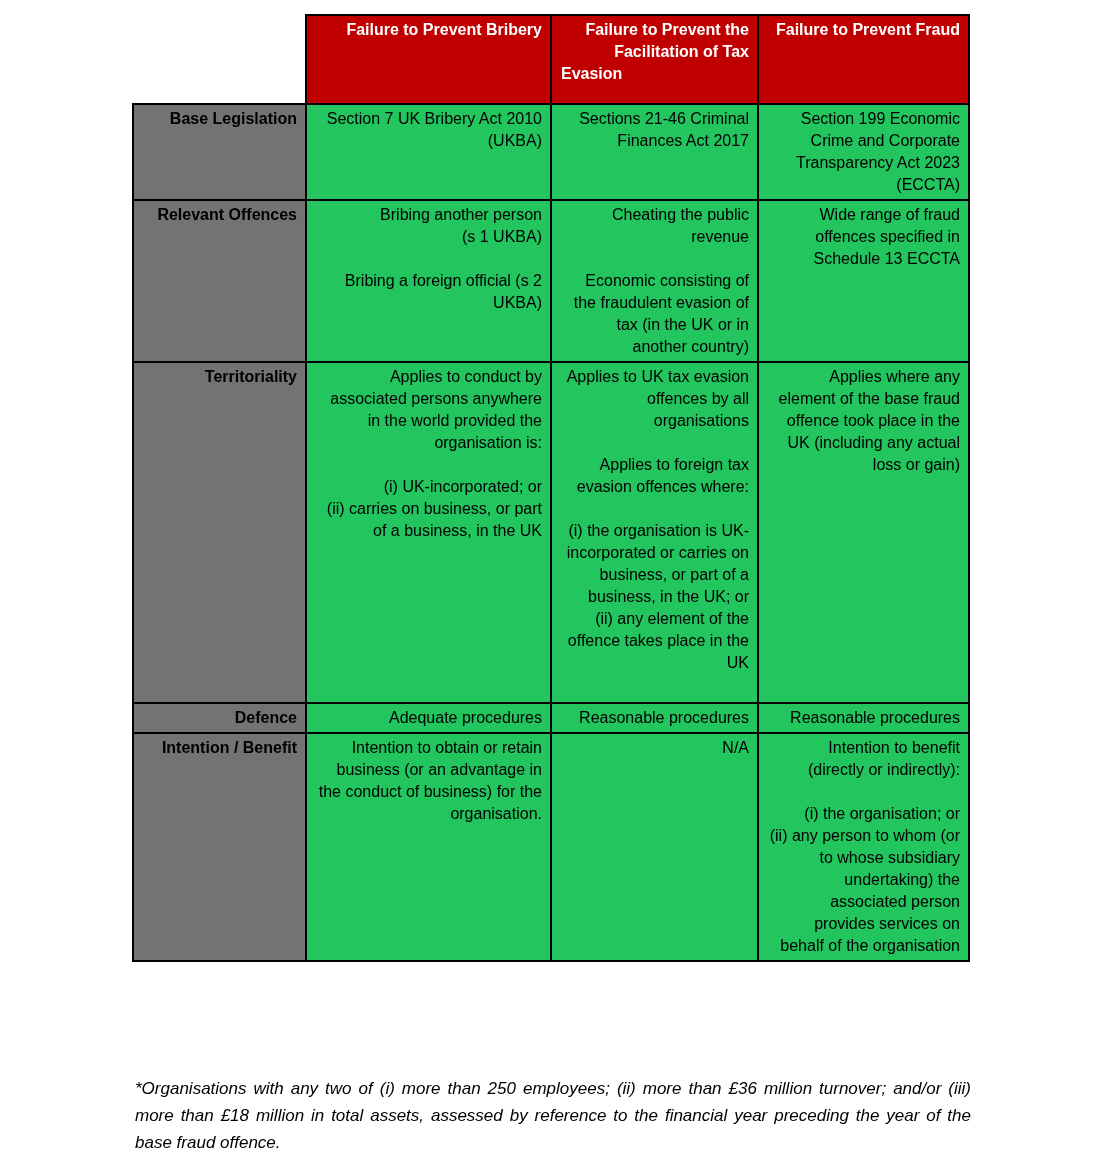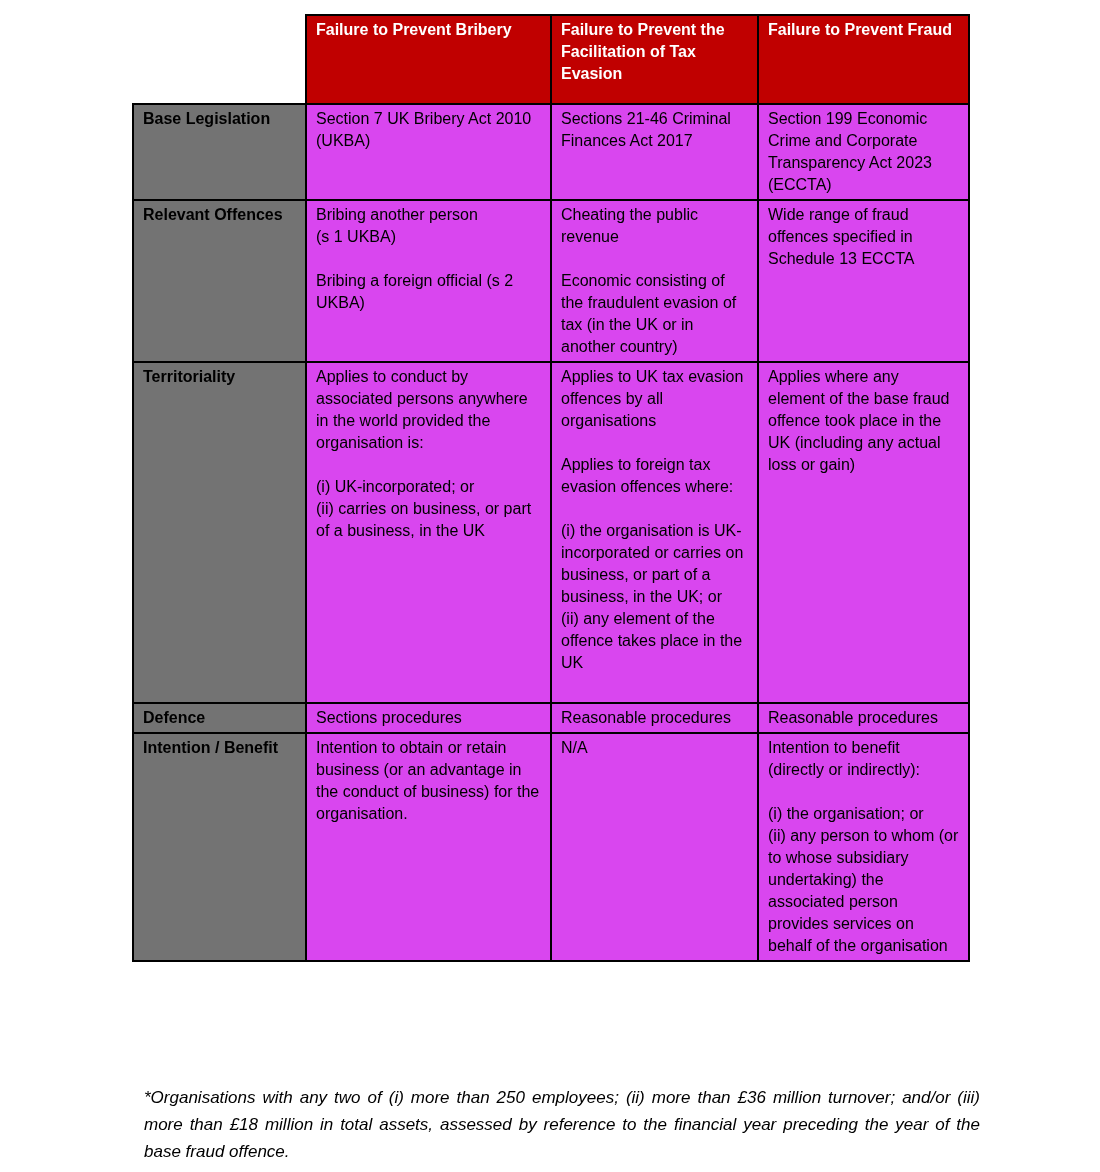--- a/index.html
+++ b/index.html
@@ -19,21 +19,21 @@
   table.cmp {
     position: absolute;
     left: 132px;
     top: 14px;
     width: 836px;
     border-collapse: collapse;
     table-layout: fixed;
   }
   table.cmp th, table.cmp td {
     vertical-align: top;
-    text-align: left;
+    text-align: right;
     padding: 3px 8px 3px 9px;
     font-size: 16px;
     line-height: 22px;
     border: 2px solid #000000;
     overflow: hidden;
   }
   .corner {
     border: none !important;
     background: #ffffff;
   }
@@ -46,37 +46,37 @@
     text-align: justify;
     text-align-last: left;
     margin-left: 36px;
   }
   .rl {
     background: #737373;
     font-weight: bold;
     white-space: pre-line;
   }
   .cell {
-    background: #d946ef;
+    background: #22c55e;
     font-weight: normal;
     white-space: pre-line;
   }
   tr.hdr { height: 89px; }
   tr.r0  { height: 92px; }
   tr.r1  { height: 46px; }
   tr.r2  { height: 156px; }
   tr.r3  { height: 341px; }
   tr.r4  { height: 29px; }
   tr.r5  { height: 193px; }
   .footnote {
     position: absolute;
     left: 132px;
     top: 1072px;
     width: 836px;
-    margin: 12px;
+    margin: 3px;
     font-size: 17px;
     line-height: 27px;
     font-style: italic;
     font-weight: normal;
     text-align: justify;
   }
 </style>
 </head>
 <body>
 
@@ -127,21 +127,21 @@
 
 Applies to foreign tax evasion offences where:
 
 (i) the organisation is UK-incorporated or carries on business, or part of a business, in the UK; or
 (ii) any element of the offence takes place in the UK</td>
         <td class="cell">Applies where any element of the base fraud offence took place in the UK (including any actual loss or gain)</td>
       </tr>
 
       <tr class="r4">
         <th class="rl">Defence</th>
-        <td class="cell">Sections procedures</td>
+        <td class="cell">Adequate procedures</td>
         <td class="cell">Reasonable procedures</td>
         <td class="cell">Reasonable procedures</td>
       </tr>
 
       <tr class="r5">
         <th class="rl">Intention / Benefit</th>
         <td class="cell">Intention to obtain or retain business (or an advantage in the conduct of business) for the organisation.</td>
         <td class="cell">N/A</td>
         <td class="cell">Intention to benefit (directly or indirectly):
 

